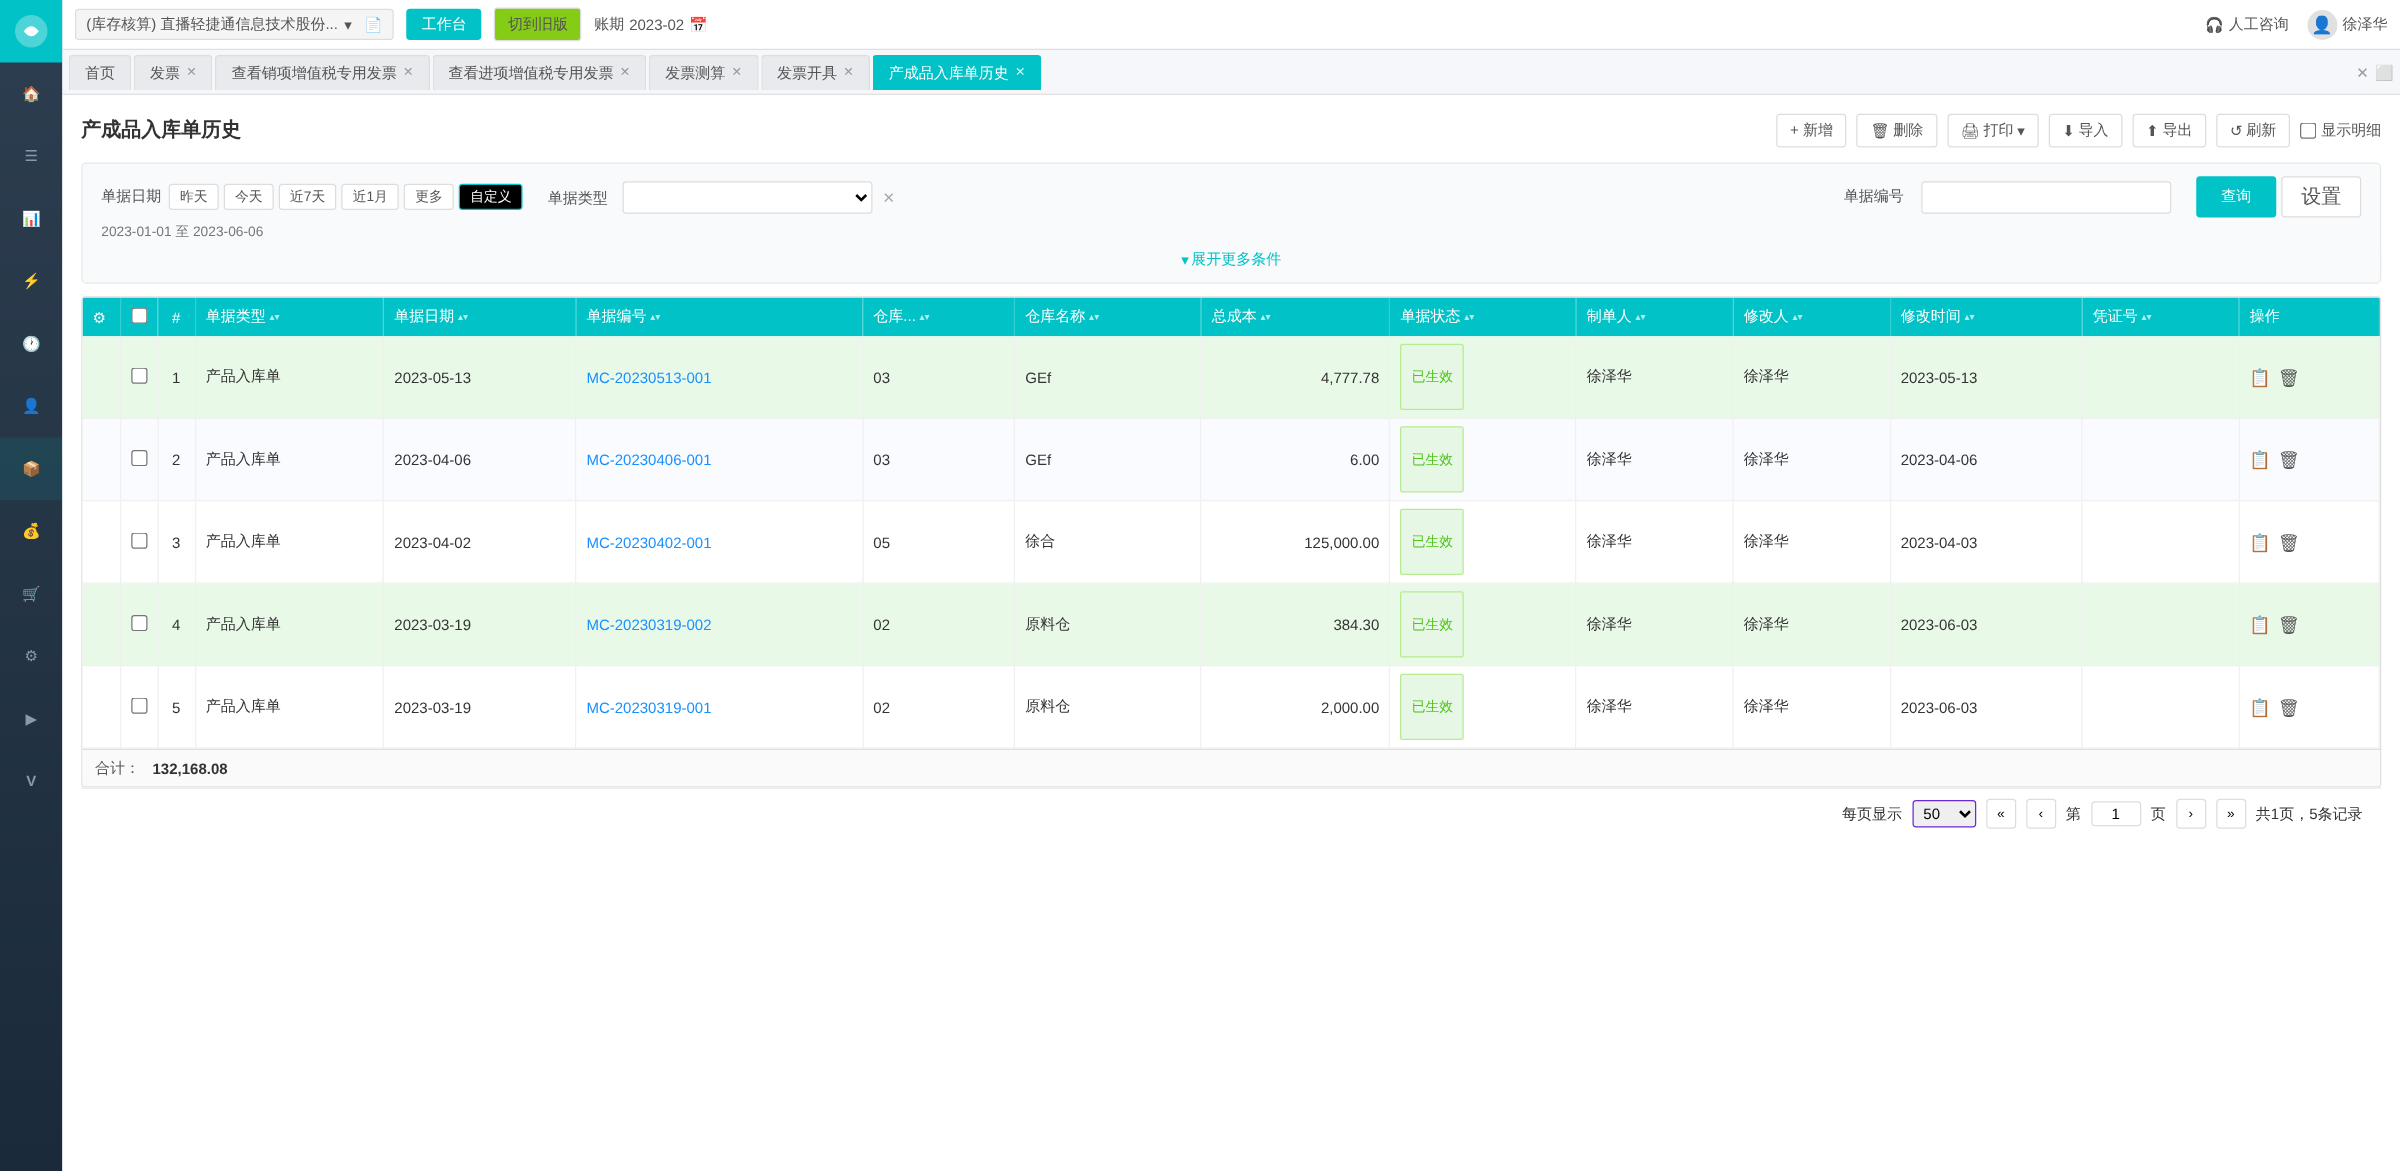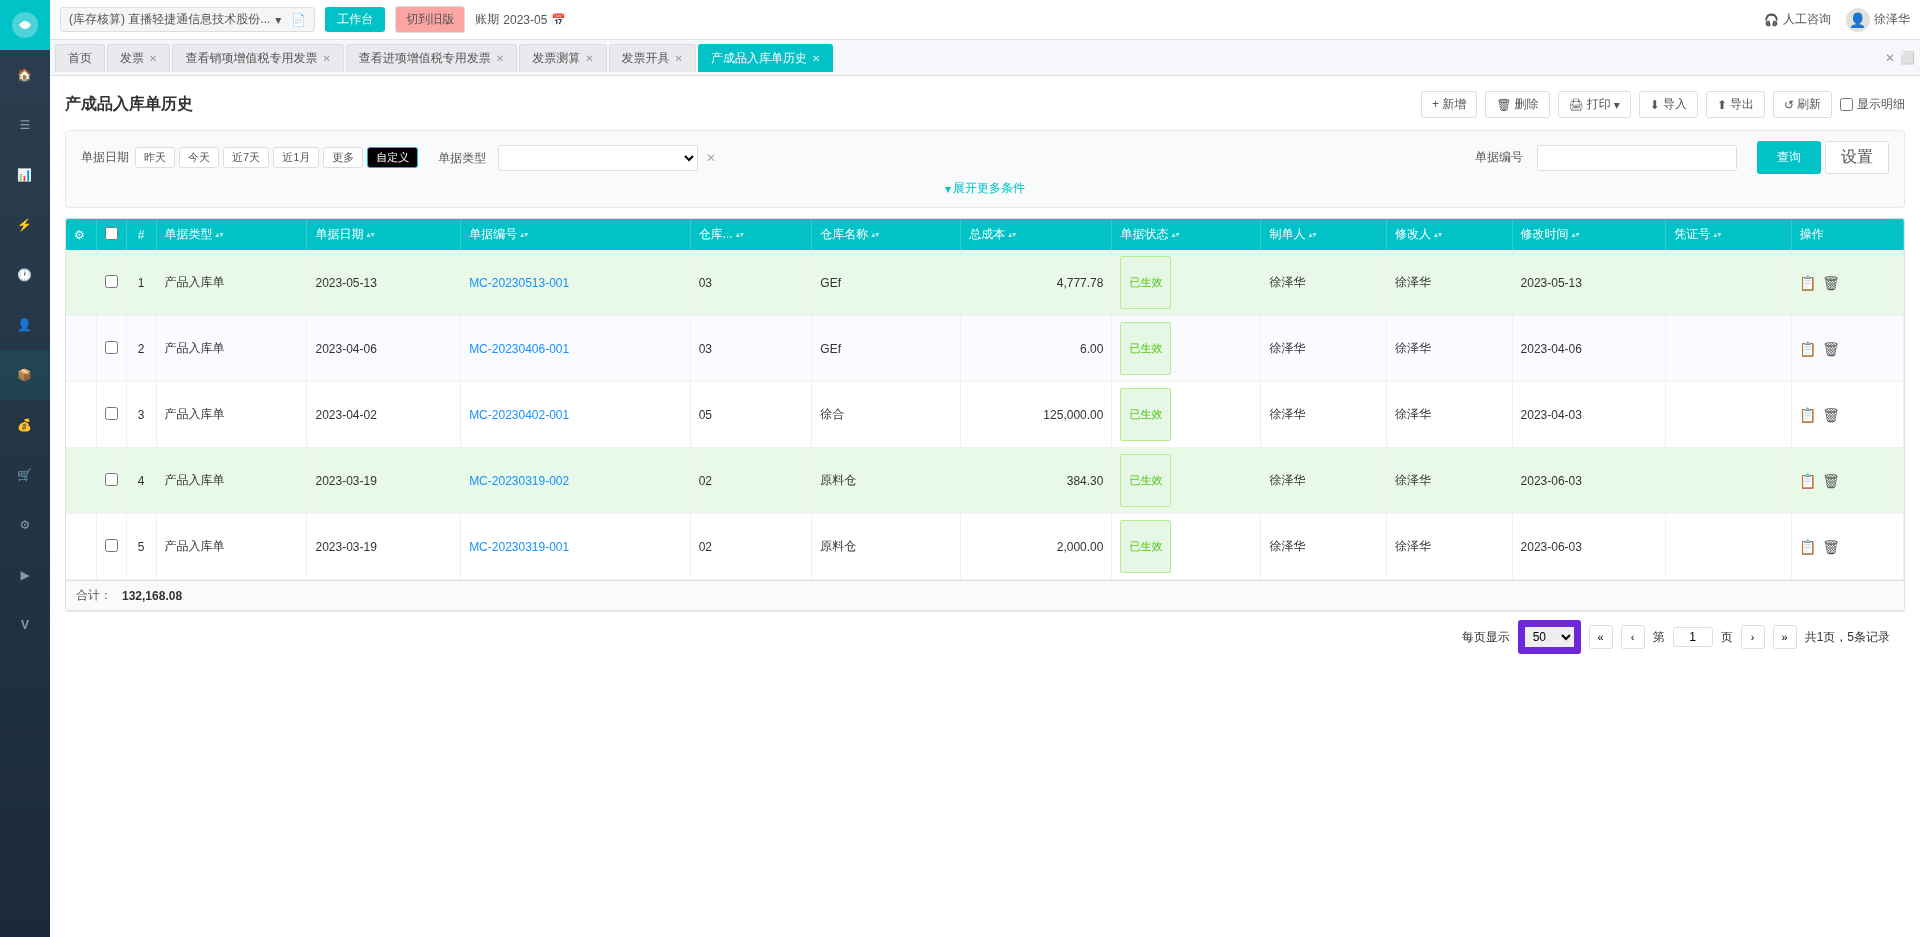--- a/index.html
+++ b/index.html
@@ -15,21 +15,21 @@
     .sidebar-item.active { color: #00c2c7; background: rgba(0,194,199,0.1); }
 
     
     .main-area { flex: 1; display: flex; flex-direction: column; background: #f0f2f5; }
 
     
     .top-bar { height: 40px; background: #fff; display: flex; align-items: center; padding: 0 10px; border-bottom: 1px solid #e0e0e0; justify-content: space-between; }
     .top-bar-left { display: flex; align-items: center; gap: 10px; }
     .app-title { font-size: 12px; color: #555; background: #f5f5f5; border: 1px solid #ddd; border-radius: 3px; padding: 3px 8px; display: flex; align-items: center; gap: 5px; }
     .btn-workbench { background: #00c2c7; color: white; border: none; padding: 4px 12px; border-radius: 3px; cursor: pointer; font-size: 12px; }
-    .btn-switch { background: #fca5a5; color: #555; border: 1px solid #ddd; padding: 4px 10px; border-radius: 3px; cursor: pointer; font-size: 12px; }
+    .btn-switch { background: #84cc16; color: #555; border: 1px solid #ddd; padding: 4px 10px; border-radius: 3px; cursor: pointer; font-size: 12px; }
     .accounting-period { font-size: 12px; color: #555; display: flex; align-items: center; gap: 4px; }
     .top-bar-right { display: flex; align-items: center; gap: 15px; font-size: 12px; color: #555; }
     .user-service { display: flex; align-items: center; gap: 4px; cursor: pointer; }
     .user-avatar { width: 24px; height: 24px; border-radius: 50%; background: #e0e0e0; display: flex; align-items: center; justify-content: center; overflow: hidden; }
 
     
     .tab-bar { height: 36px; background: #f5f7fa; display: flex; align-items: center; padding: 0 5px; border-bottom: 1px solid #e0e0e0; gap: 2px; overflow: hidden; }
     .tab-item { height: 28px; padding: 0 12px; display: flex; align-items: center; gap: 5px; background: #e8eaed; border-radius: 3px 3px 0 0; cursor: pointer; font-size: 12px; color: #555; white-space: nowrap; border: 1px solid #ddd; border-bottom: none; }
     .tab-item.active { background: #00c2c7; color: white; border-color: #00c2c7; }
     .tab-item .tab-close { cursor: pointer; color: #999; font-size: 10px; }
@@ -81,21 +81,21 @@
     .action-icon { cursor: pointer; color: #555; font-size: 14px; }
     .settings-gear { cursor: pointer; }
 
     
     .table-footer { display: flex; align-items: center; padding: 6px 10px; background: #fafafa; border-top: 1px solid #e0e0e0; font-size: 12px; }
     .footer-label { color: #555; margin-right: 10px; }
     .footer-total { font-weight: bold; }
 
     
     .pagination-bar { display: flex; align-items: center; justify-content: flex-end; padding: 8px 15px; background: #fff; border-top: 1px solid #e8e8e8; font-size: 12px; gap: 8px; }
-    .page-size-select { border: 7px solid #6d28d9; border-radius: 3px; padding: 2px 4px; font-size: 12px; }
+    .page-size-select { border: 1px solid #6d28d9; border-radius: 3px; padding: 2px 4px; font-size: 12px; }
     .page-btn { width: 24px; height: 24px; border: 1px solid #ddd; border-radius: 3px; background: white; cursor: pointer; display: flex; align-items: center; justify-content: center; font-size: 11px; }
     .page-btn:disabled { opacity: 0.5; cursor: not-allowed; }
     .page-input { width: 40px; border: 1px solid #ddd; border-radius: 3px; padding: 2px 4px; text-align: center; font-size: 12px; }
     .inner-header { display: flex; align-items: center; }
 
     .display-cols-check { display: flex; align-items: center; gap: 4px; font-size: 12px; color: #555; }
   </style>
 </head>
 <body>
 
@@ -128,21 +128,21 @@
       <div class="top-bar-left">
         <div class="app-title">
           <span>(库存核算) 直播轻捷通信息技术股份...</span>
           <span style="cursor:pointer;">▾</span>
           <span style="margin-left:5px;">📄</span>
         </div>
         <button class="btn-workbench">工作台</button>
         <button class="btn-switch">切到旧版</button>
         <div class="accounting-period">
           <span>账期</span>
-          <span>2023-05</span>
+          <span>2023-02</span>
           <span style="cursor:pointer;">📅</span>
         </div>
       </div>
       <div class="top-bar-right">
         <div class="user-service">
           <span>🎧</span>
           <span>人工咨询</span>
         </div>
         <div class="user-service">
           <div class="user-avatar">
@@ -243,20 +243,23 @@
           </div>
           <div class="filter-item">
             <span class="filter-label">单据编号</span>
             <input type="text" class="filter-input" style="min-width: 200px; margin-left: 8px;">
           </div>
           <div class="filter-actions-col">
             <button class="btn-query">查询</button>
             <button class="btn-settings">设置</button>
           </div>
         </div>
+        <div style="margin-top:4px;">
+          <span class="date-range">2023-01-01 至 2023-06-06</span>
+        </div>
         <div style="margin-top:6px; display:flex; justify-content:center;">
           <span class="expand-btn">
             <span>▾</span>
             <span>展开更多条件</span>
           </span>
         </div>
       </div>
 
       <div class="table-container">
         <table>

